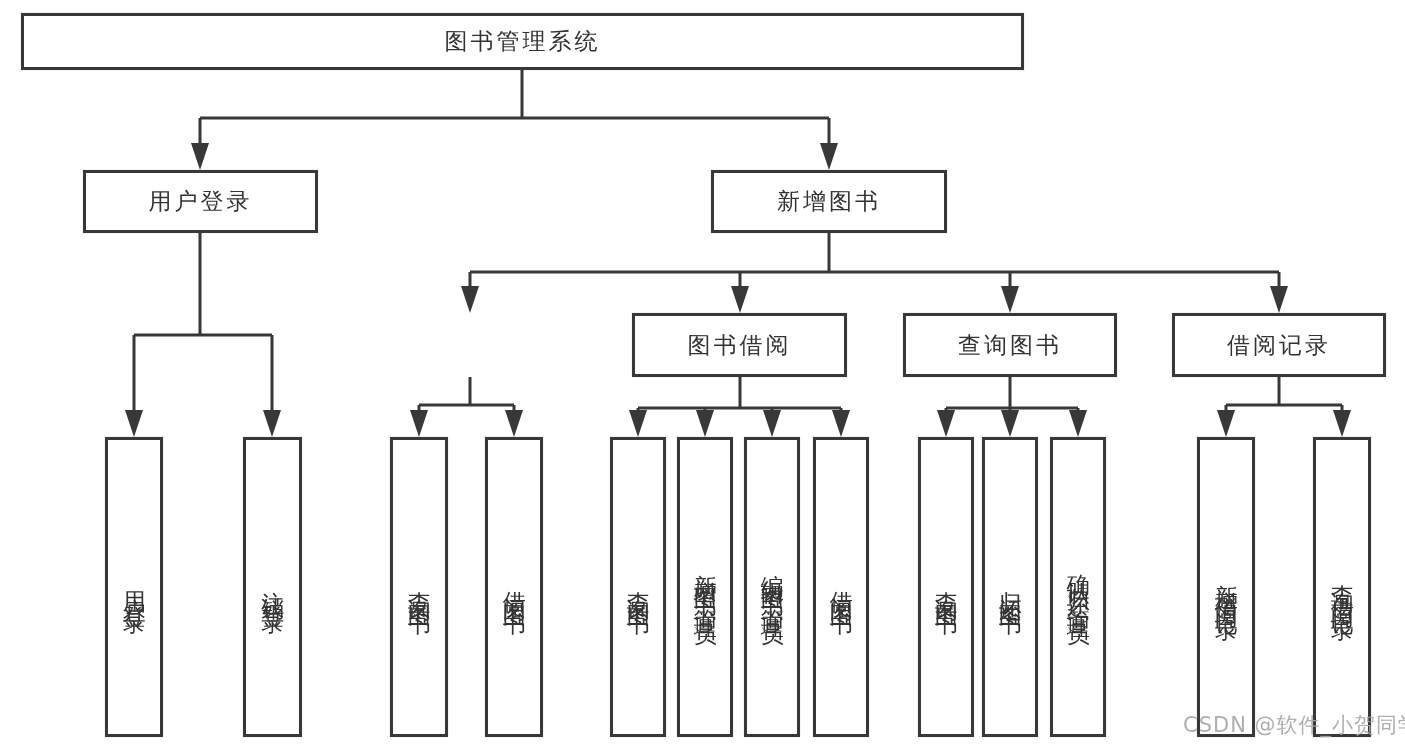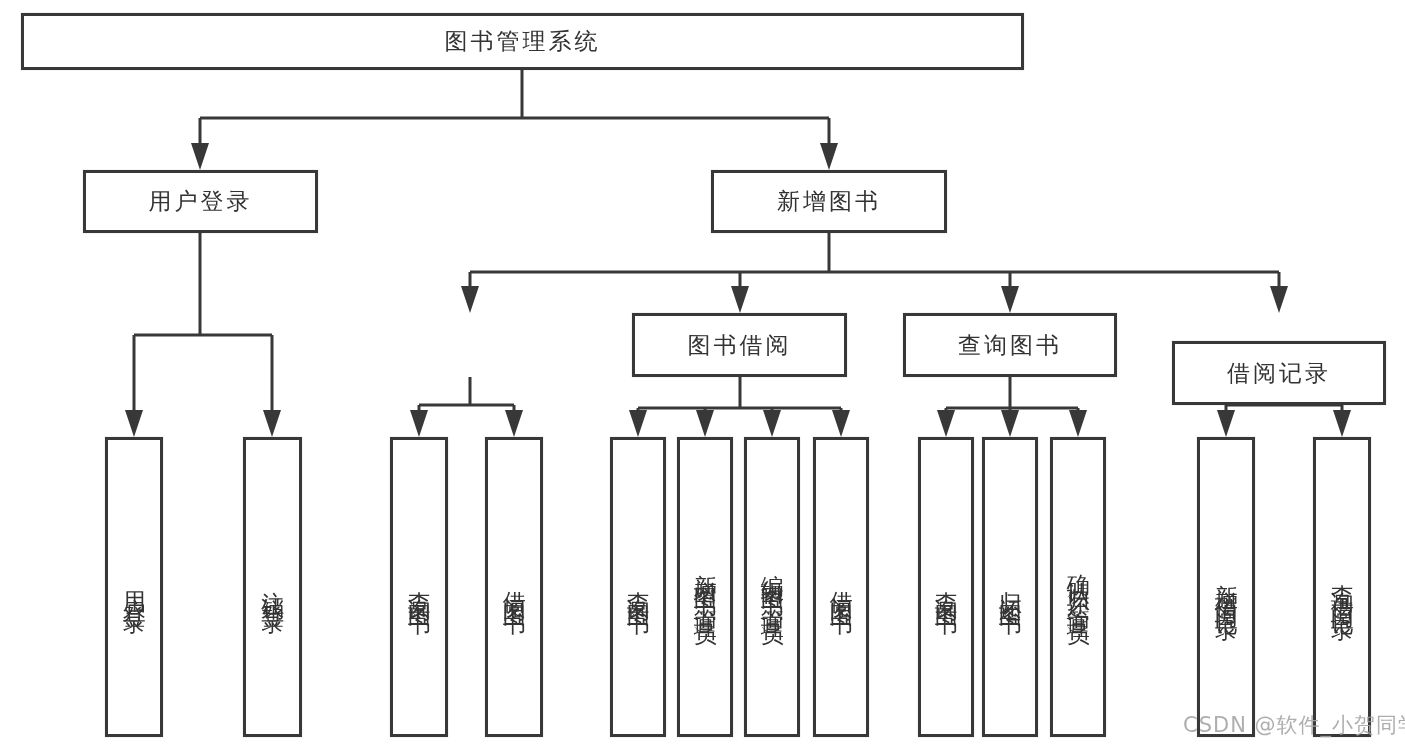--- a/index.html
+++ b/index.html
@@ -104,21 +104,21 @@
   <div class="box" style="left:711px; top:170px; width:236px; height:63px;">
     <span class="hlabel">新增图书</span>
   </div>
 
   <div class="box" style="left:632px; top:313px; width:215px; height:64px;">
     <span class="hlabel">图书借阅</span>
   </div>
   <div class="box" style="left:903px; top:313px; width:214px; height:64px;">
     <span class="hlabel">查询图书</span>
   </div>
-  <div class="box" style="left:1172px; top:313px; width:214px; height:64px;margin-top:28px;">
+  <div class="box" style="left:1172px; top:313px; width:214px; height:64px;">
     <span class="hlabel">借阅记录</span>
   </div>
 
   <div class="box" style="left:105px; top:437px; width:58px; height:300px;">
     <span class="vlabel">用户登录</span>
   </div>
   <div class="box" style="left:243px; top:437px; width:59px; height:300px;">
     <span class="vlabel">注销登录</span>
   </div>
 

